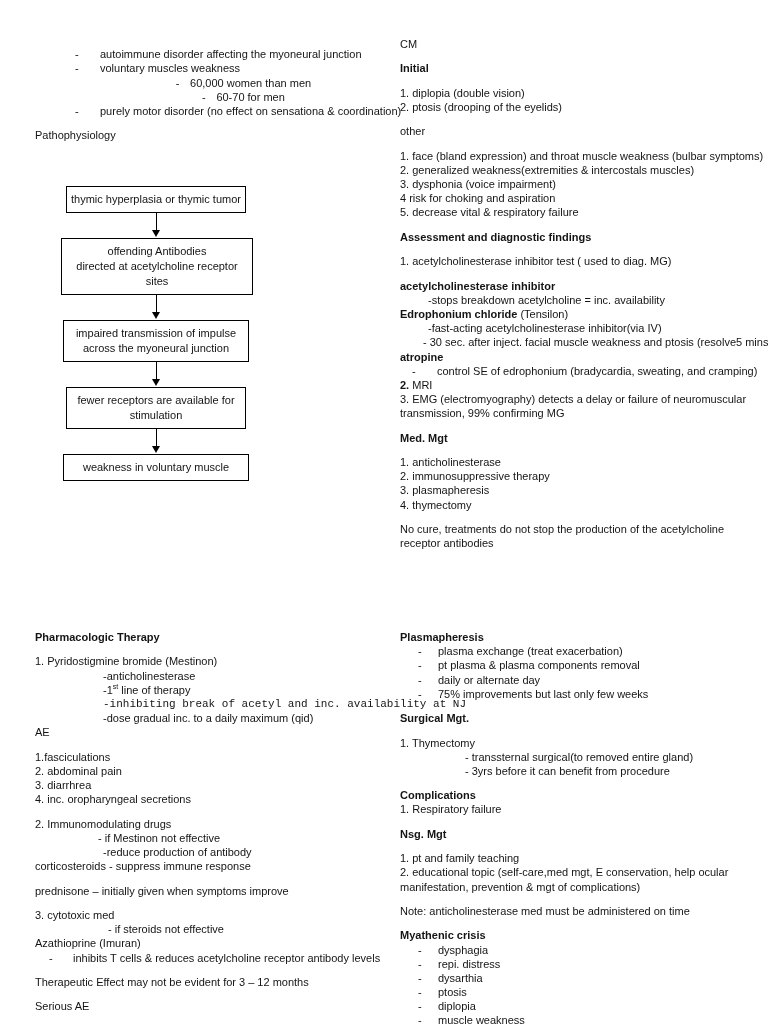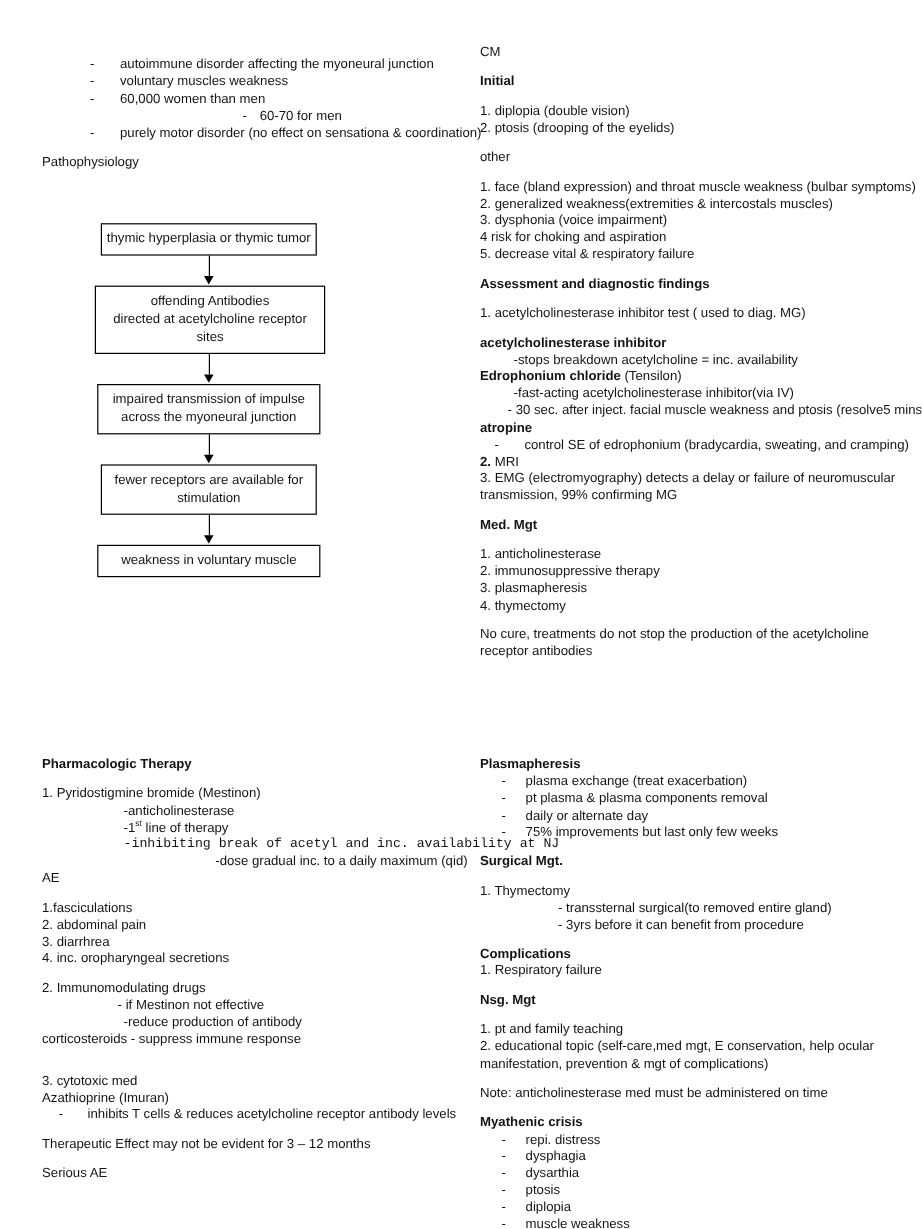--- a/index.html
+++ b/index.html
@@ -7,36 +7,36 @@
     width:768px;height:1024px;overflow:hidden;position:relative;
     background:#ffffff;color:#141414;
     font-family:"Liberation Sans", sans-serif;
   }
   .col{position:absolute;}
   .line{font-size:11px;line-height:14.2px;height:14.2px;white-space:pre;}
   .line.blank{height:10.2px;}
   .b{font-weight:bold;}
   sup{font-size:7px;line-height:0;}
   
-  .fc{position:absolute;left:79px;top:186px;width:190px;}
+  .fc{position:absolute;left:61px;top:186px;width:190px;}
   .fc-box{border:1px solid #000;background:#fff;text-align:center;
           padding:5px 2px;font-size:11px;line-height:15px;margin:0 auto;}
   .fc-arrow{height:25px;display:flex;flex-direction:column;align-items:center;justify-content:flex-start;}
   .fc-arrow .stem{width:1px;height:17px;background:#000;}
   .fc-arrow .head{width:0;height:0;border-left:4px solid transparent;
                   border-right:4px solid transparent;border-top:7px solid #000;}
 </style>
 </head>
 <body>
 
 <div class="col" style="left:35px;top:37px;">
     <div class="line blank"></div>
     <div class="line" style="padding-left: 40px;"><span style="display: inline-block; width: 25px;">-</span><span>autoimmune disorder affecting the myoneural junction</span></div>
     <div class="line" style="padding-left: 40px;"><span style="display: inline-block; width: 25px;">-</span><span>voluntary muscles weakness</span></div>
-    <div class="line" style="padding-left: 40px;"><span style="display: inline-block; width: 25px;">-</span><span>60,000 women than men</span></div>
+    <div class="line" style="padding-left: 40px; text-align: center;"><span style="display: inline-block; width: 25px;">-</span><span>60,000 women than men</span></div>
     <div class="line" style="padding-left: 40px; text-align: center;"><span style="display: inline-block; width: 25px;">-</span><span>60-70 for men</span></div>
     <div class="line" style="padding-left: 40px;"><span style="display: inline-block; width: 25px;">-</span><span>purely motor disorder (no effect on sensationa &amp; coordination)</span></div>
     <div class="line blank"></div>
     <div class="line"><span>Pathophysiology</span></div>
   </div>
 
 <div class="fc">
     <div class="fc-box" style="width: 174px;">
       <div>thymic hyperplasia or thymic tumor</div>
     </div>
@@ -115,35 +115,37 @@
     <div class="line"><span>receptor antibodies</span></div>
   </div>
 
 <div class="col" style="left:35px;top:630px;">
     <div class="line"><span class="b">Pharmacologic Therapy</span></div>
     <div class="line blank"></div>
     <div class="line"><span>1. Pyridostigmine bromide (Mestinon)</span></div>
     <div class="line" style="padding-left: 68px;"><span>-anticholinesterase</span></div>
     <div class="line" style="padding-left: 68px;"><span>-1</span><sup>st</sup><span> line of therapy</span></div>
     <div class="line" style="padding-left: 68px; font-family: Liberation Mono, monospace;"><span>-inhibiting break of acetyl and inc. availability at NJ</span></div>
-    <div class="line" style="padding-left: 68px; text-align: center;"><span>-dose gradual inc. to a daily maximum (qid)</span></div>
+    <div class="line" style="padding-left: 68px;"><span>-dose gradual inc. to a daily maximum (qid)</span></div>
     <div class="line"><span>AE</span></div>
     <div class="line blank"></div>
     <div class="line"><span>1.fasciculations</span></div>
     <div class="line"><span>2. abdominal pain</span></div>
     <div class="line"><span>3. diarrhrea</span></div>
     <div class="line"><span>4. inc. oropharyngeal secretions</span></div>
     <div class="line blank"></div>
     <div class="line"><span>2. Immunomodulating drugs</span></div>
     <div class="line" style="padding-left: 63px;"><span>- if Mestinon not effective</span></div>
     <div class="line" style="padding-left: 68px;"><span>-reduce production of antibody</span></div>
     <div class="line"><span>corticosteroids - suppress immune response</span></div>
     <div class="line blank"></div>
+    <div class="line"><span>prednisone – initially given when symptoms improve</span></div>
     <div class="line blank"></div>
     <div class="line"><span>3. cytotoxic med</span></div>
+    <div class="line" style="padding-left: 73px;"><span>- if steroids not effective</span></div>
     <div class="line"><span>Azathioprine (Imuran)</span></div>
     <div class="line" style="padding-left: 14px;"><span style="display: inline-block; width: 24px;">-</span><span>inhibits T cells &amp; reduces acetylcholine receptor antibody levels</span></div>
     <div class="line blank"></div>
     <div class="line"><span>Therapeutic Effect may not be evident for 3 – 12 months</span></div>
     <div class="line blank"></div>
     <div class="line"><span>Serious AE</span></div>
   </div>
 
 <div class="col" style="left:400px;top:630px;">
     <div class="line"><span class="b">Plasmapheresis</span></div>
@@ -163,19 +165,19 @@
     <div class="line blank"></div>
     <div class="line"><span class="b">Nsg. Mgt</span></div>
     <div class="line blank"></div>
     <div class="line"><span>1. pt and family teaching</span></div>
     <div class="line"><span>2. educational topic (self-care,med mgt, E conservation, help ocular</span></div>
     <div class="line"><span>manifestation, prevention &amp; mgt of complications)</span></div>
     <div class="line blank"></div>
     <div class="line"><span>Note: anticholinesterase med must be administered on time</span></div>
     <div class="line blank"></div>
     <div class="line"><span class="b">Myathenic crisis</span></div>
+    <div class="line" style="padding-left: 18px;"><span style="display: inline-block; width: 20px;">-</span><span>dysphagia</span></div>
     <div class="line" style="padding-left: 18px;"><span style="display: inline-block; width: 20px;">-</span><span>repi. distress</span></div>
-    <div class="line" style="padding-left: 18px;"><span style="display: inline-block; width: 20px;">-</span><span>dysphagia</span></div>
     <div class="line" style="padding-left: 18px;"><span style="display: inline-block; width: 20px;">-</span><span>dysarthia</span></div>
     <div class="line" style="padding-left: 18px;"><span style="display: inline-block; width: 20px;">-</span><span>ptosis</span></div>
     <div class="line" style="padding-left: 18px;"><span style="display: inline-block; width: 20px;">-</span><span>diplopia</span></div>
     <div class="line" style="padding-left: 18px;"><span style="display: inline-block; width: 20px;">-</span><span>muscle weakness</span></div>
   </div>
 
 </body></html>

